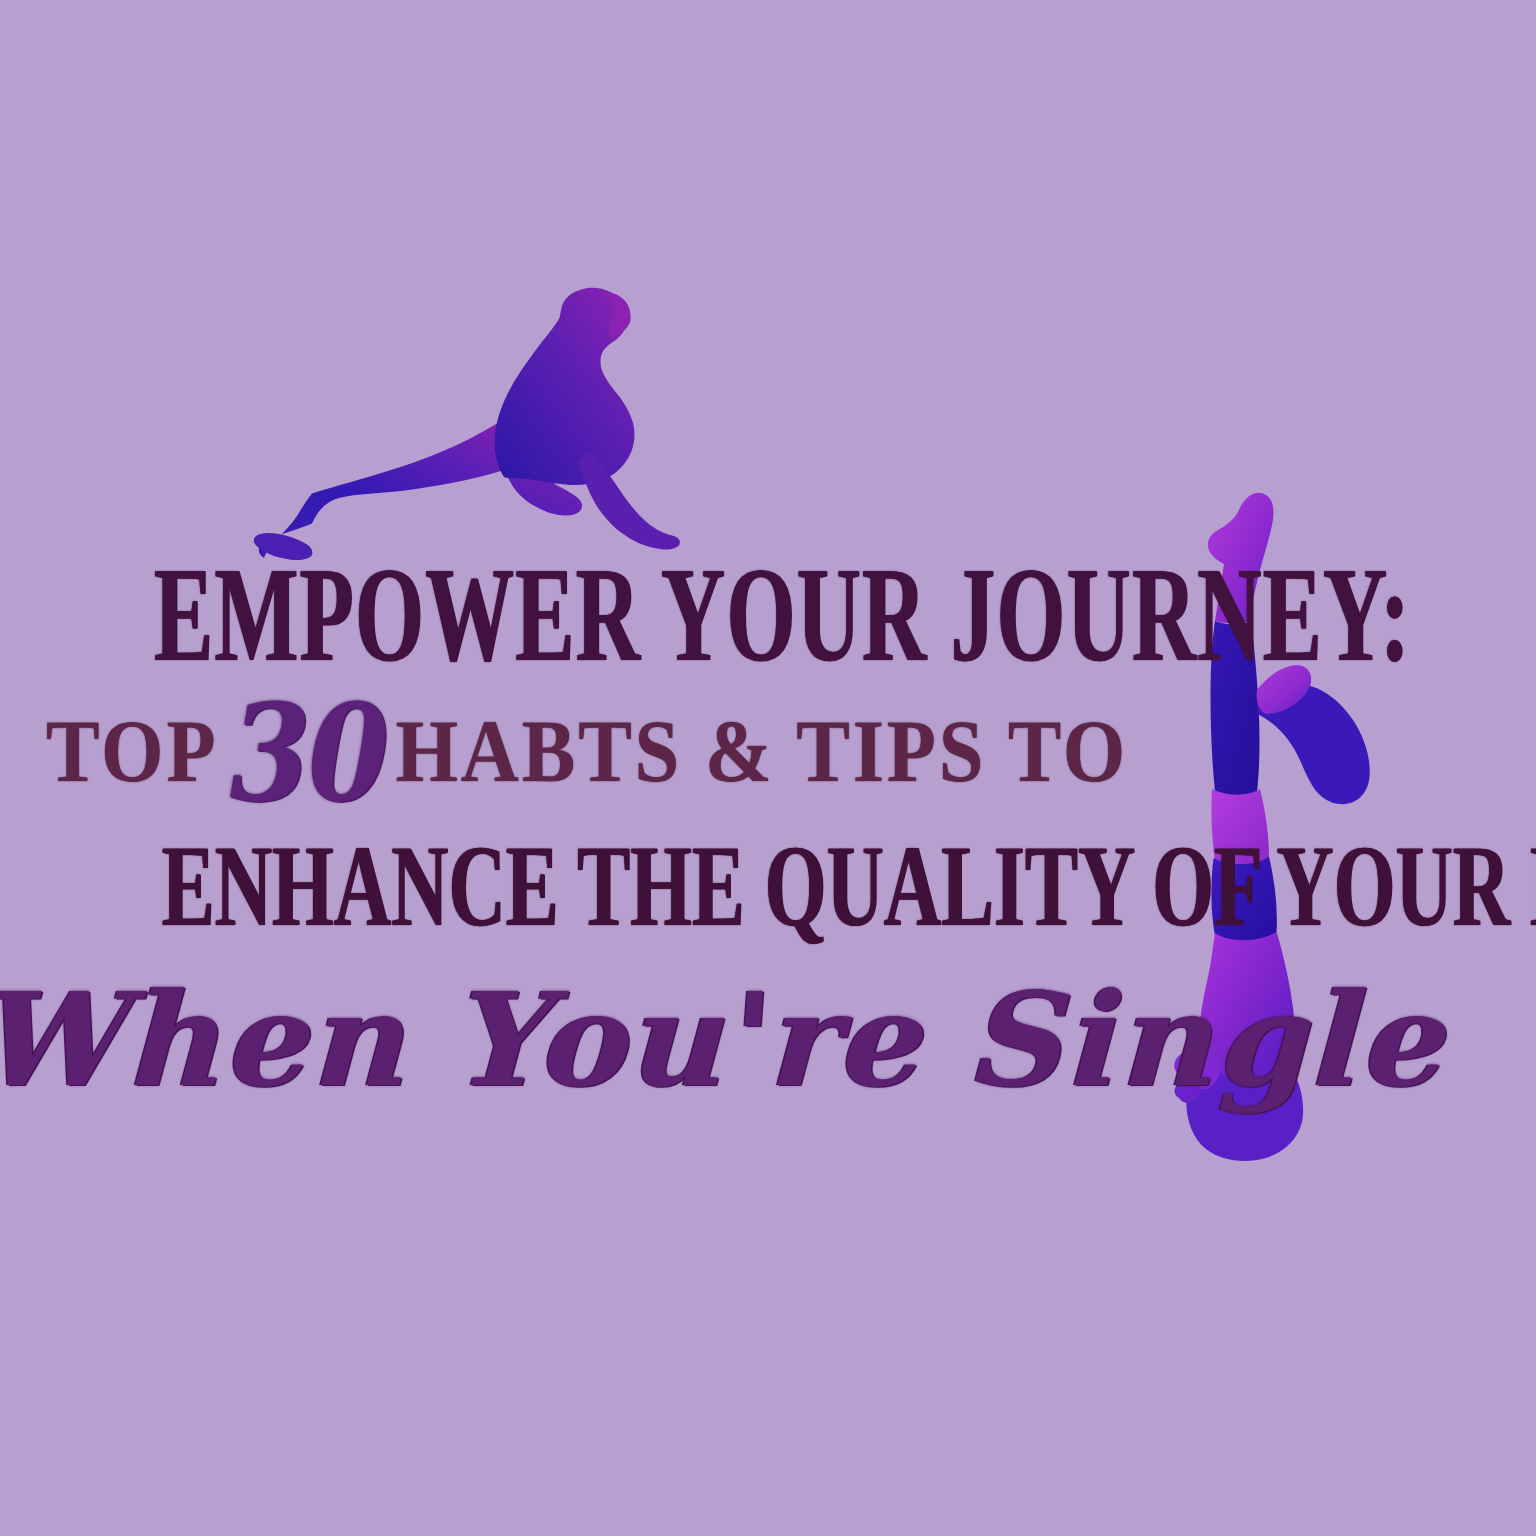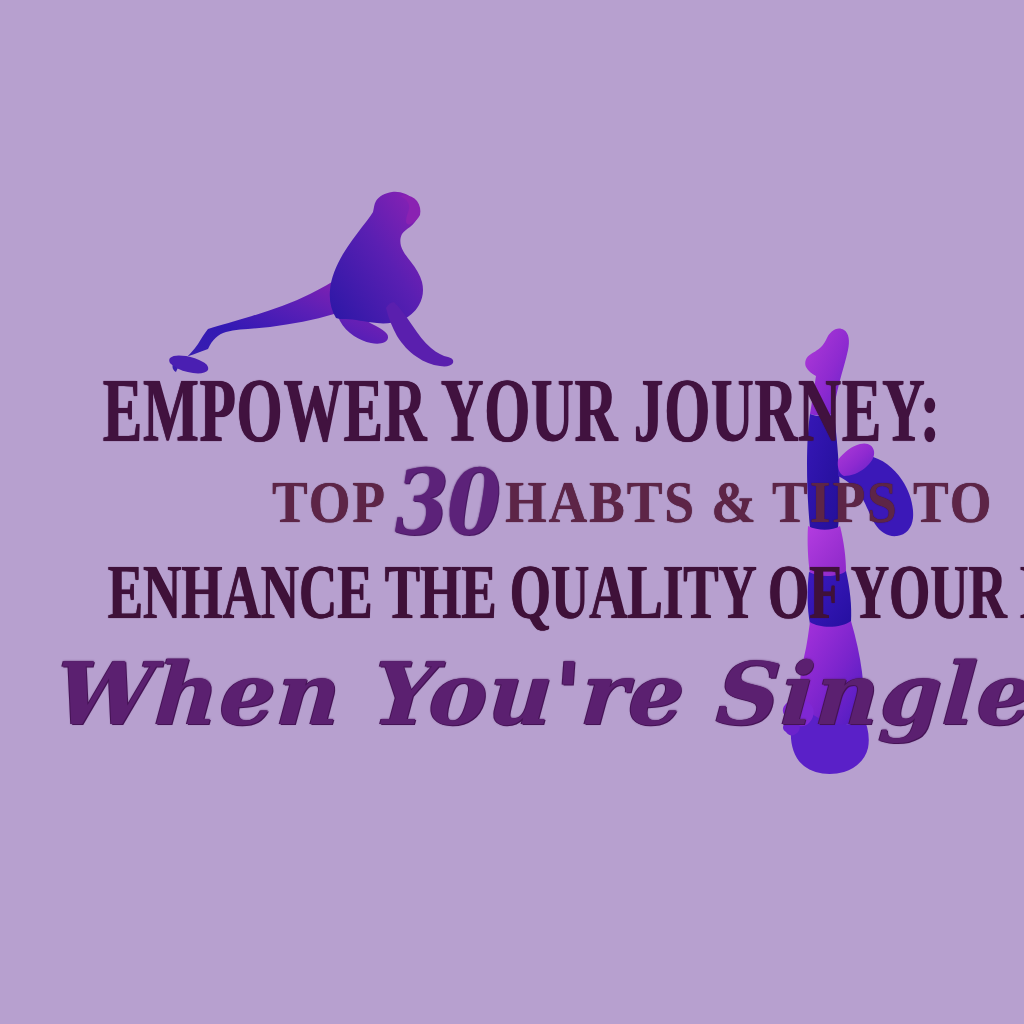--- a/index.html
+++ b/index.html
@@ -35,21 +35,21 @@
     height: 452px;
   }
   .silhouette svg { display: block; width: 100%; height: 100%; }
 
   
   #headline-block {
     position: absolute;
     left: 0;
     top: 372px;
     width: 1024px;
-    text-align: right;
+    text-align: left;
   }
 
   .line {
     margin: 0;
     padding: 0;
     white-space: nowrap;
   }
 
   
   #line-empower {

